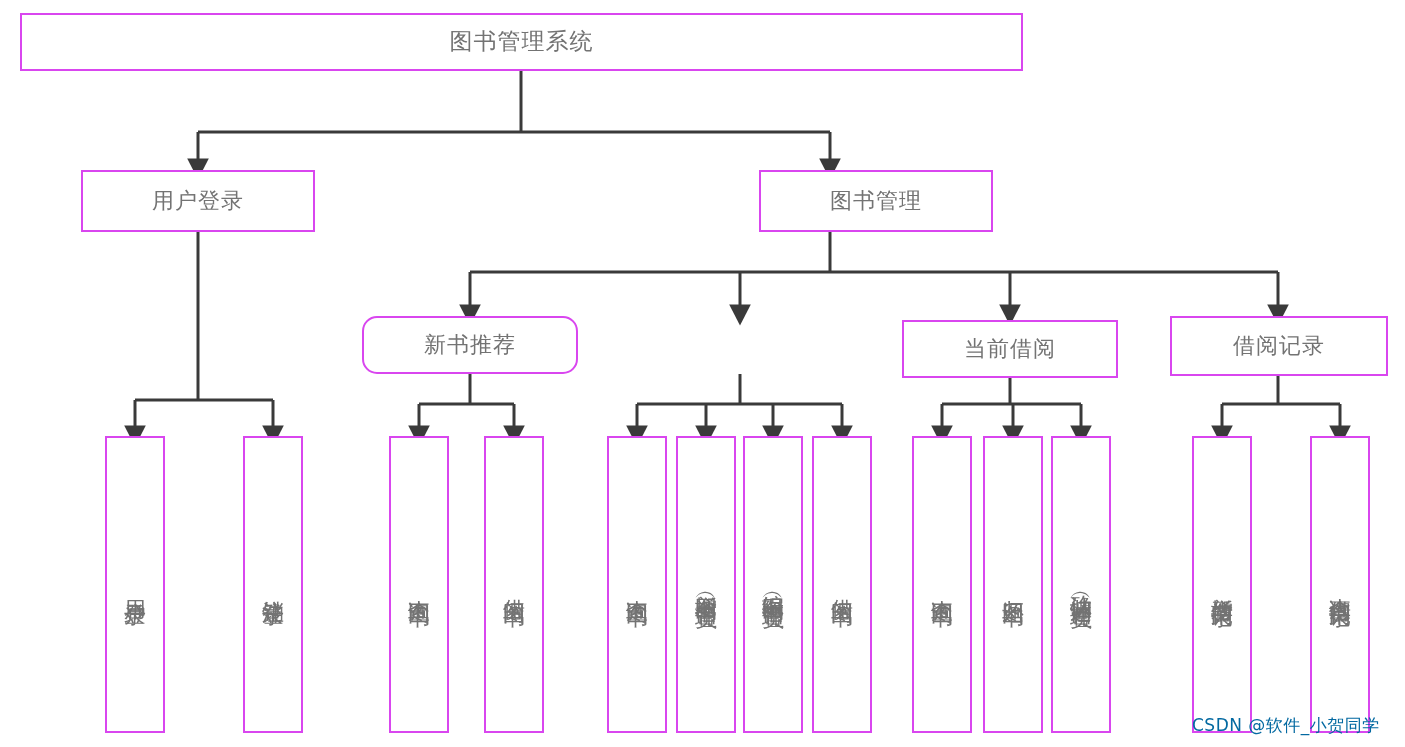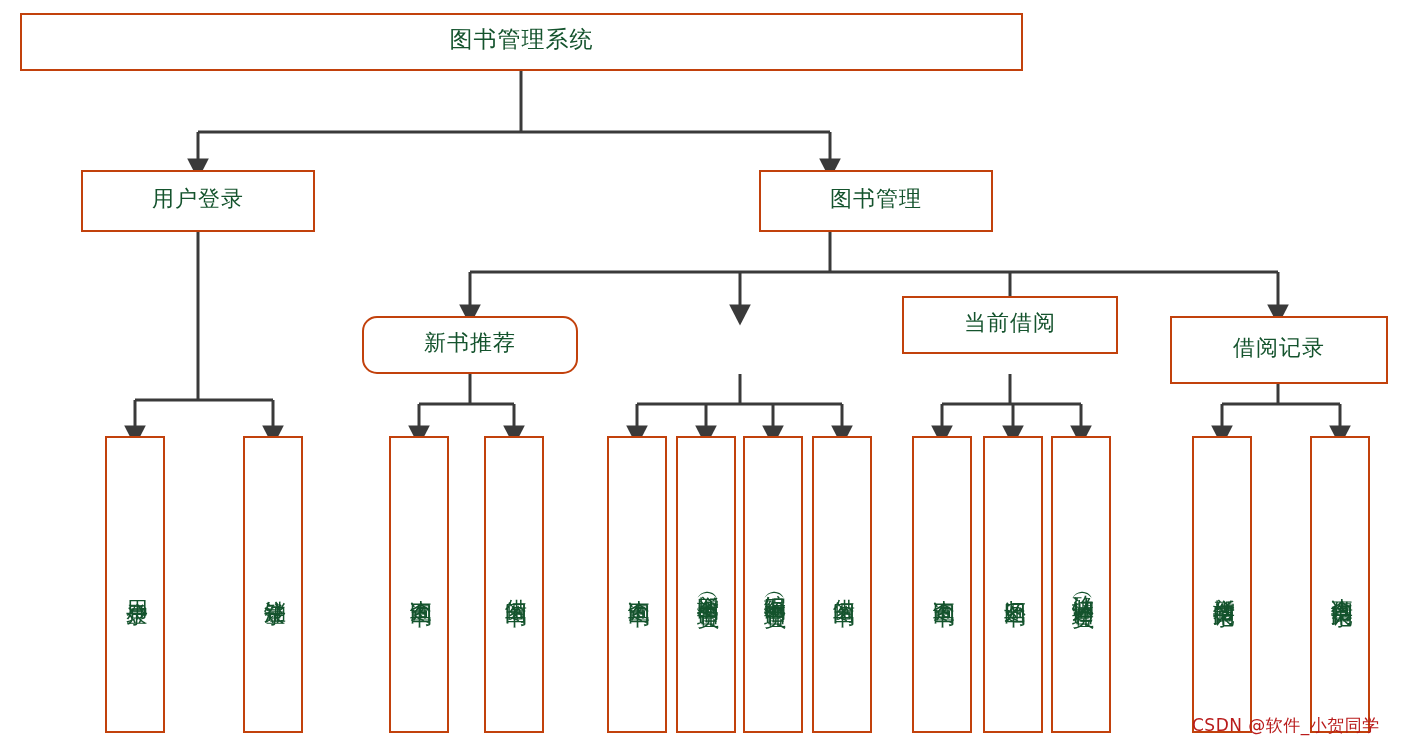--- a/index.html
+++ b/index.html
@@ -22,26 +22,25 @@
     left: 0;
     top: 0;
     width: 1405px;
     height: 747px;
     pointer-events: none;
   }
   .node {
     position: absolute;
     box-sizing: border-box;
     background: #ffffff;
-    border: 2px solid #c2410c;
+    border: 2px solid #d946ef;
     display: flex;
     align-items: center;
     justify-content: center;
-    color: #14532d;
-    font-family: Liberation Mono, monospace;
+    color: #737373;
   }
   .node.horiz {
     font-size: 22px;
     letter-spacing: 1px;
     line-height: 1.2;
   }
   .node.vert {
     font-size: 22px;
     letter-spacing: 1px;
   }
@@ -52,21 +51,21 @@
     letter-spacing: 2px;
     white-space: nowrap;
     display: block;
     padding-top: 2px;
   }
   .node.root {
     font-size: 23px;
   }
   .watermark {
     position: absolute;
-    color: #b91c1c;
+    color: #0369a1;
     font-size: 17px;
     letter-spacing: 0.5px;
     white-space: nowrap;
     user-select: none;
   }
 </style>
 </head>
 <body>
 
 <div id="canvas">
@@ -135,23 +134,23 @@
 
   <div class="node horiz root" style="left:20px; top:13px; width:1003px; height:58px;">图书管理系统</div>
 
   <div class="node horiz" style="left:81px; top:170px; width:234px; height:62px;">用户登录</div>
 
   <div class="node horiz" style="left:711px; top:170px; width:234px; height:62px;margin-left:48px;">图书管理</div>
 
   <div class="node horiz" style="left:362px; top:316px; width:216px; height:58px;border-radius:15px;">新书推荐</div>
 
 
-  <div class="node horiz" style="left:902px; top:296px; width:216px; height:58px;">当前借阅</div>
-
-  <div class="node horiz" style="left:1170px; top:316px; width:218px; height:68px;">借阅记录</div>
+  <div class="node horiz" style="left:902px; top:320px; width:216px; height:58px;">当前借阅</div>
+
+  <div class="node horiz" style="left:1170px; top:316px; width:218px; height:60px;">借阅记录</div>
 
   <div class="node vert" style="left:105px; top:436px; width:60px; height:297px;">
     <span class="vtext">用户登录</span>
   </div>
 
   <div class="node vert" style="left:243px; top:436px; width:60px; height:297px;">
     <span class="vtext">注销登录</span>
   </div>
 
   <div class="node vert" style="left:389px; top:436px; width:60px; height:297px;">

